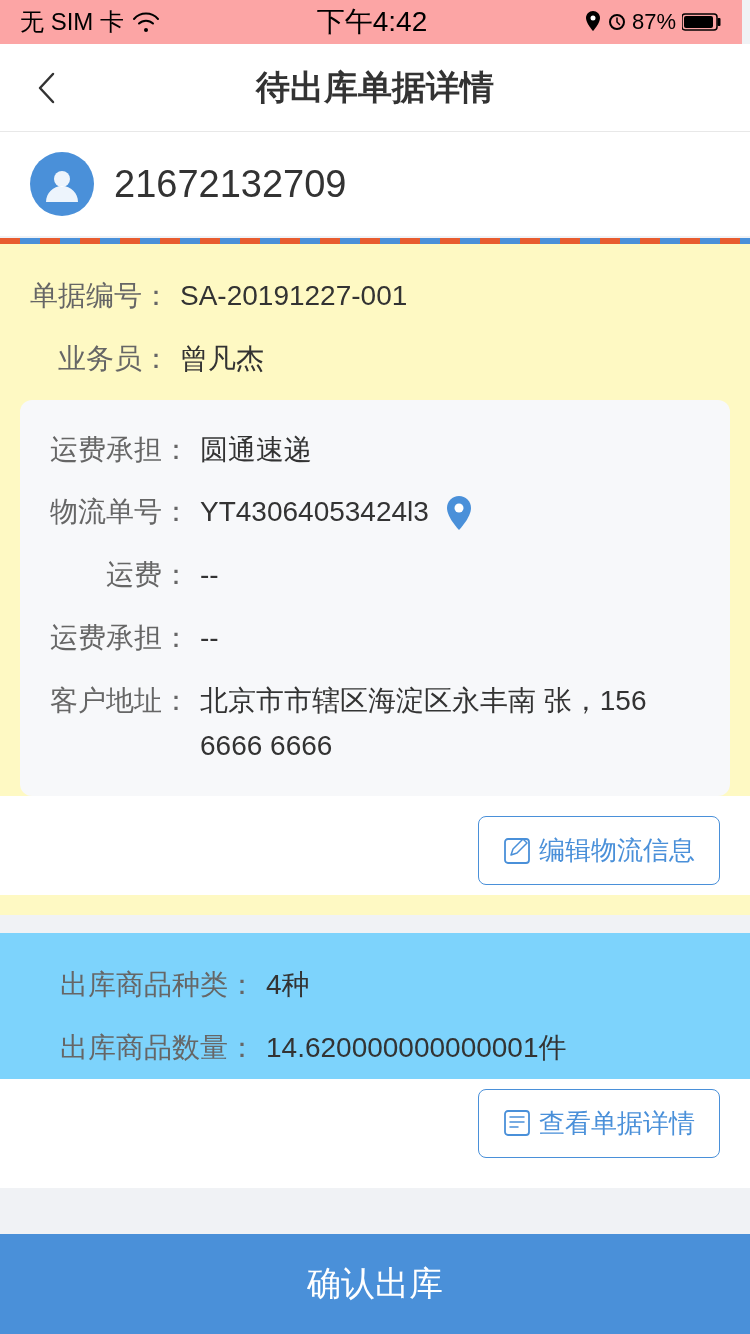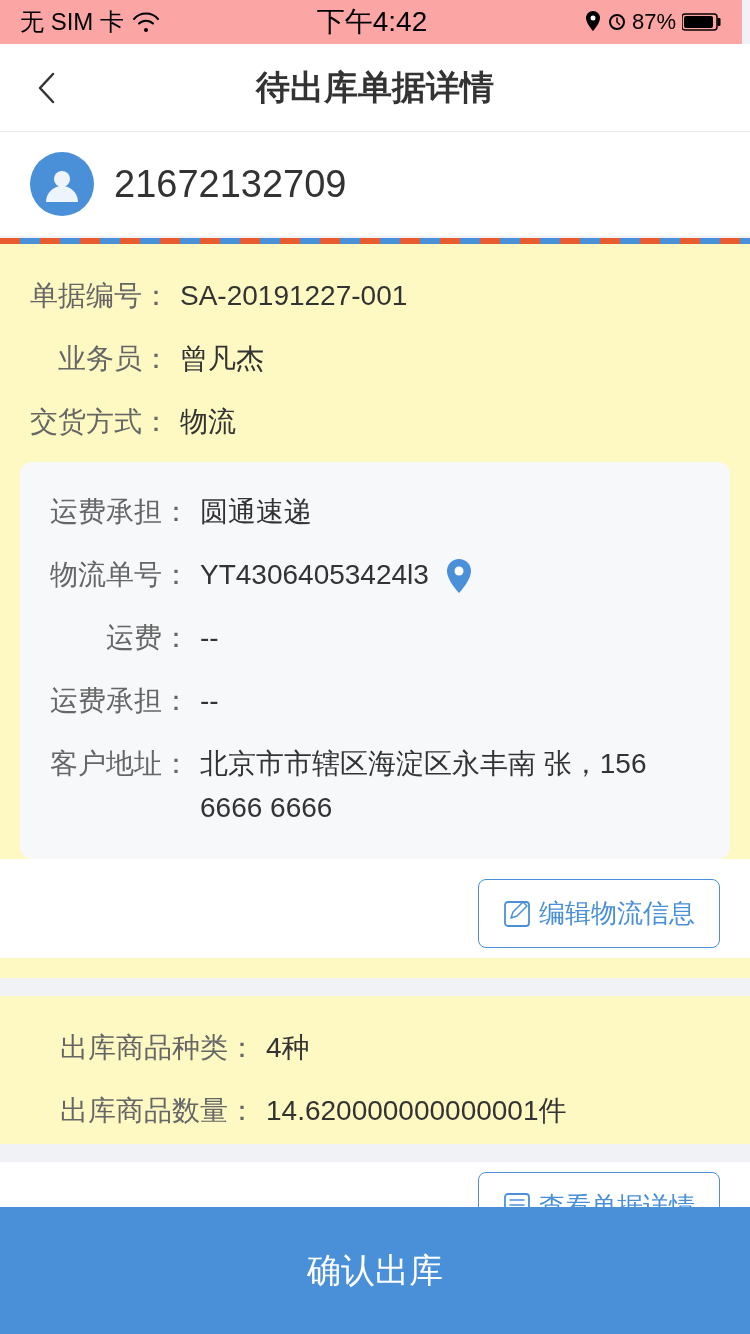--- a/index.html
+++ b/index.html
@@ -147,40 +147,40 @@
       font-size: 26px;
       background: #fff;
       display: flex;
       align-items: center;
       gap: 8px;
       cursor: pointer;
     }
 
     
     .stats-section {
-      background: #fef9c3;
+      background: #7dd3fc;
       padding: 30px 30px 10px;
-      margin-bottom: 32px;
+      margin-bottom: 12px;
     }
 
     
     .view-details-btn {
       display: flex;
       justify-content: flex-end;
       padding: 10px 30px 30px;
       background: #fff;
     }
 
     
     .confirm-btn-bar {
       position: fixed;
       bottom: 0;
       left: 0;
       width: 750px;
-      height: 127px;
+      height: 100px;
       background: #4a90d9;
       display: flex;
       align-items: center;
       justify-content: center;
       cursor: pointer;
     }
     .confirm-btn-text {
       font-size: 34px;
       color: #fff;
       font-weight: 500;
@@ -271,24 +271,20 @@
 <div class="dashed-divider"></div>
 
 <div class="section-with-card">
   <div class="top-info-row">
     <span class="top-info-label">单据编号：</span>
     <span class="top-info-value">SA-20191227-001</span>
   </div>
   <div class="top-info-row">
     <span class="top-info-label">业务员：</span>
     <span class="top-info-value">曾凡杰</span>
-  </div>
-  <div class="top-info-row">
-    <span class="top-info-label">交货方式：</span>
-    <span class="top-info-value">物流</span>
   </div>
 
   <div class="logistics-card">
     <div class="logistics-row">
       <span class="logistics-label">运费承担：</span>
       <span class="logistics-value">圆通速递</span>
     </div>
     <div class="logistics-row">
       <span class="logistics-label">物流单号：</span>
       <span class="logistics-value">

